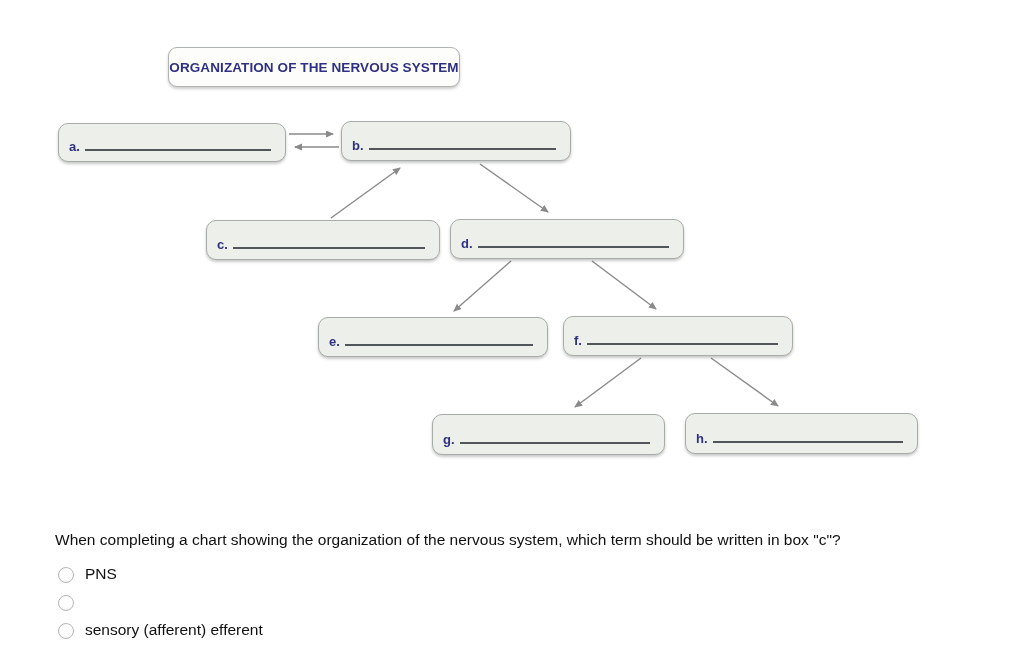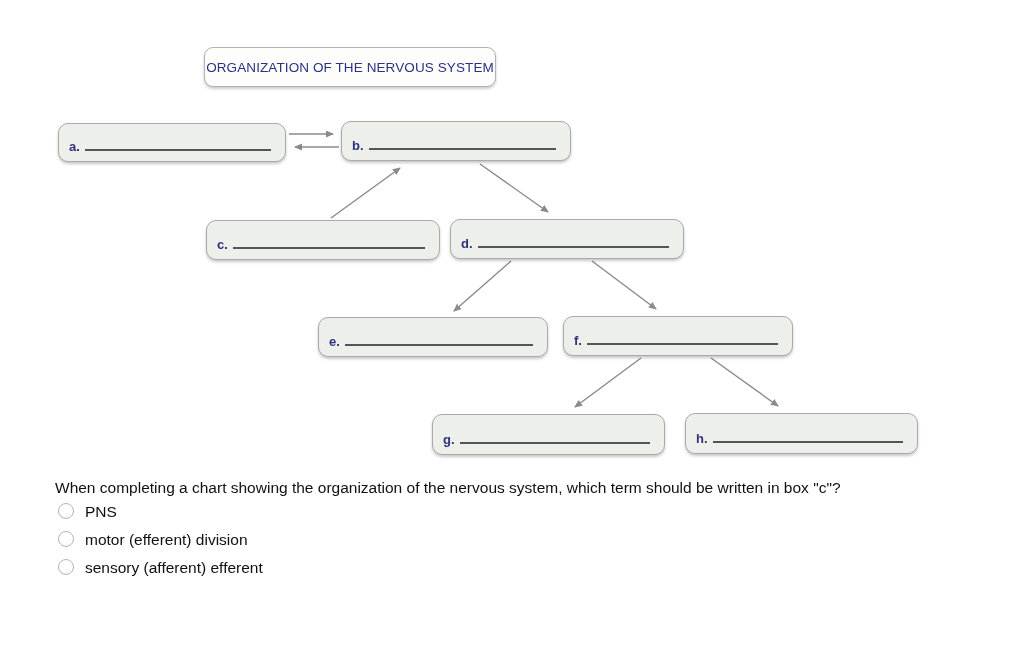--- a/index.html
+++ b/index.html
@@ -5,23 +5,22 @@
   html,body{margin:0;padding:0;background:#ffffff;}
   body{font-family:"Liberation Sans",sans-serif;}
   .screen{position:relative;width:1024px;height:651px;background:#ffffff;overflow:hidden;}
 
   
   .title-box{
     position:absolute;left:168px;top:47px;width:292px;height:40px;
     background:#fdfdfc;border:1.5px solid #b1b5b2;border-radius:9px;
     box-shadow:0 2px 3px rgba(0,0,0,.20);
     display:flex;align-items:center;justify-content:center;
-    color:#2e3082;font-weight:normal;font-size:13.5px;letter-spacing:.1px;
+    color:#2e3082;font-weight:bold;font-size:13.5px;letter-spacing:.1px;
     box-sizing:border-box;
-    margin-left:36px;
   }
 
   
   .node{
     position:absolute;background:#edf0ea;border:1.5px solid #a7aca9;border-radius:10px;
     box-shadow:0 2px 3px rgba(0,0,0,.22);
     display:flex;align-items:flex-end;
     padding:0 14px 8px 10px;box-sizing:border-box;
   }
   .node .lbl{color:#2e3082;font-weight:bold;font-size:13px;line-height:1;margin-right:5px;}
@@ -33,24 +32,24 @@
   .pos-d{left:450px;top:219px;width:234px;height:40px;}
   .pos-e{left:318px;top:317px;width:230px;height:40px;}
   .pos-f{left:563px;top:316px;width:230px;height:40px;}
   .pos-g{left:432px;top:414px;width:233px;height:41px;}
   .pos-h{left:685px;top:413px;width:233px;height:41px;}
 
   svg.arrows{position:absolute;left:0;top:0;width:1024px;height:651px;pointer-events:none;}
   svg.arrows line{stroke:#8a8a8a;stroke-width:1.4;}
 
   
-  .question{position:absolute;left:55px;top:478px;width:950px;}
+  .question{position:absolute;left:55px;top:530px;width:950px;}
   .qtext{font-size:15.5px;color:#101010;line-height:19px;}
   .options{margin-top:6px;}
-  .opt{display:flex;align-items:flex-start;height:28px;cursor:pointer;}
+  .opt{display:flex;align-items:flex-end;height:28px;cursor:pointer;}
   .radio{
     width:16px;height:16px;border-radius:50%;
     border:1px solid #b6b6b6;
     background:radial-gradient(circle at 50% 35%, #ffffff 55%, #ececec);
     margin:0 11px 0 3px;flex:0 0 auto;box-sizing:border-box;
   }
   .opt-label{font-size:15.5px;color:#101010;}
 </style>
 </head>
 <body>
@@ -112,21 +111,20 @@
 
   <div class="question">
     <div class="qtext">When completing a chart showing the organization of the nervous system, which term should be written in box "c"?</div>
     <div class="options">
       <div class="opt">
         <span class="radio"></span>
         <span class="opt-label">PNS</span>
       </div>
       <div class="opt">
         <span class="radio"></span>
-        <span class="opt-label">motor (efferent) division</span>
       </div>
       <div class="opt">
         <span class="radio"></span>
         <span class="opt-label">sensory (afferent) efferent</span>
       </div>
     </div>
   </div>
 
 </div>
 

